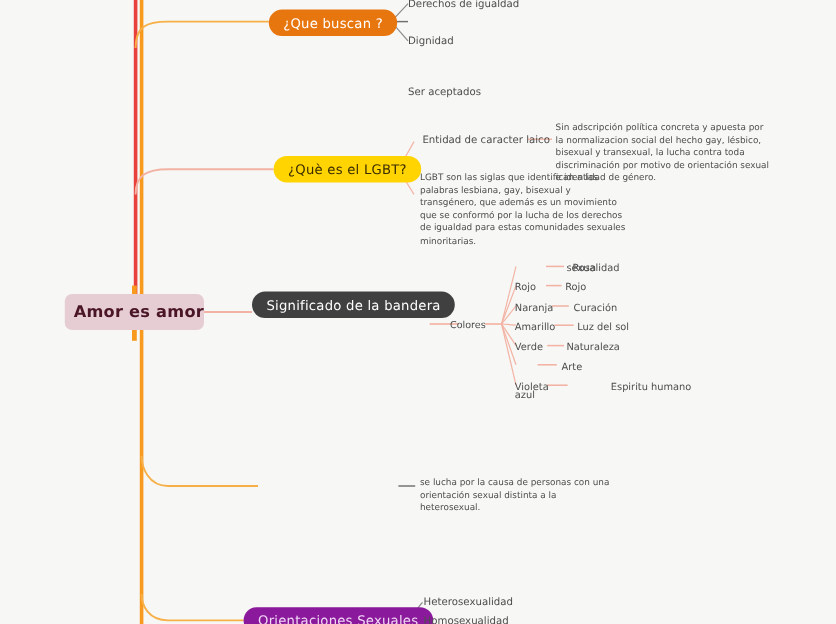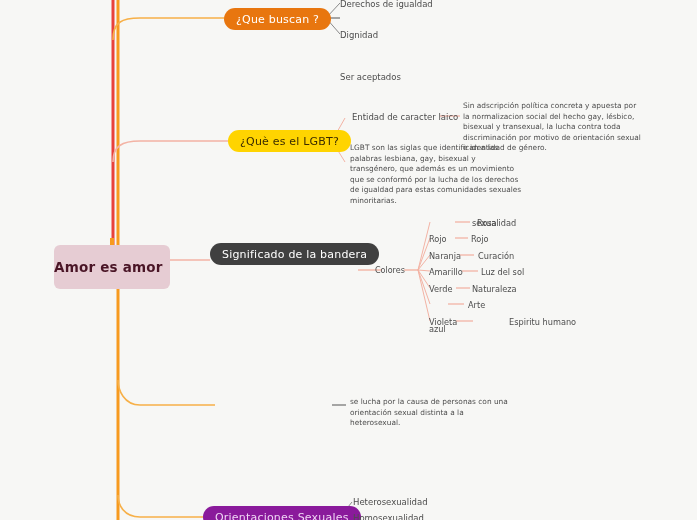--- a/index.html
+++ b/index.html
@@ -26,29 +26,29 @@
     height: 520px;
     pointer-events: none;
   }
 
   
   .node {
     position: absolute;
     box-sizing: border-box;
     display: flex;
     align-items: center;
-    justify-content: flex-start;
+    justify-content: flex-end;
     white-space: nowrap;
     letter-spacing: 0.2px;
   }
   .root-node {
     left: 54px;
     top: 245px;
     width: 116px;
-    height: 44px;
+    height: 30px;
     background: #e6ccd3;
     border-radius: 6px;
     color: #4a1526;
     font-size: 13.5px;
     font-weight: bold;
   }
   .pill {
     border-radius: 13px;
     font-size: 11px;
     height: 22px;

